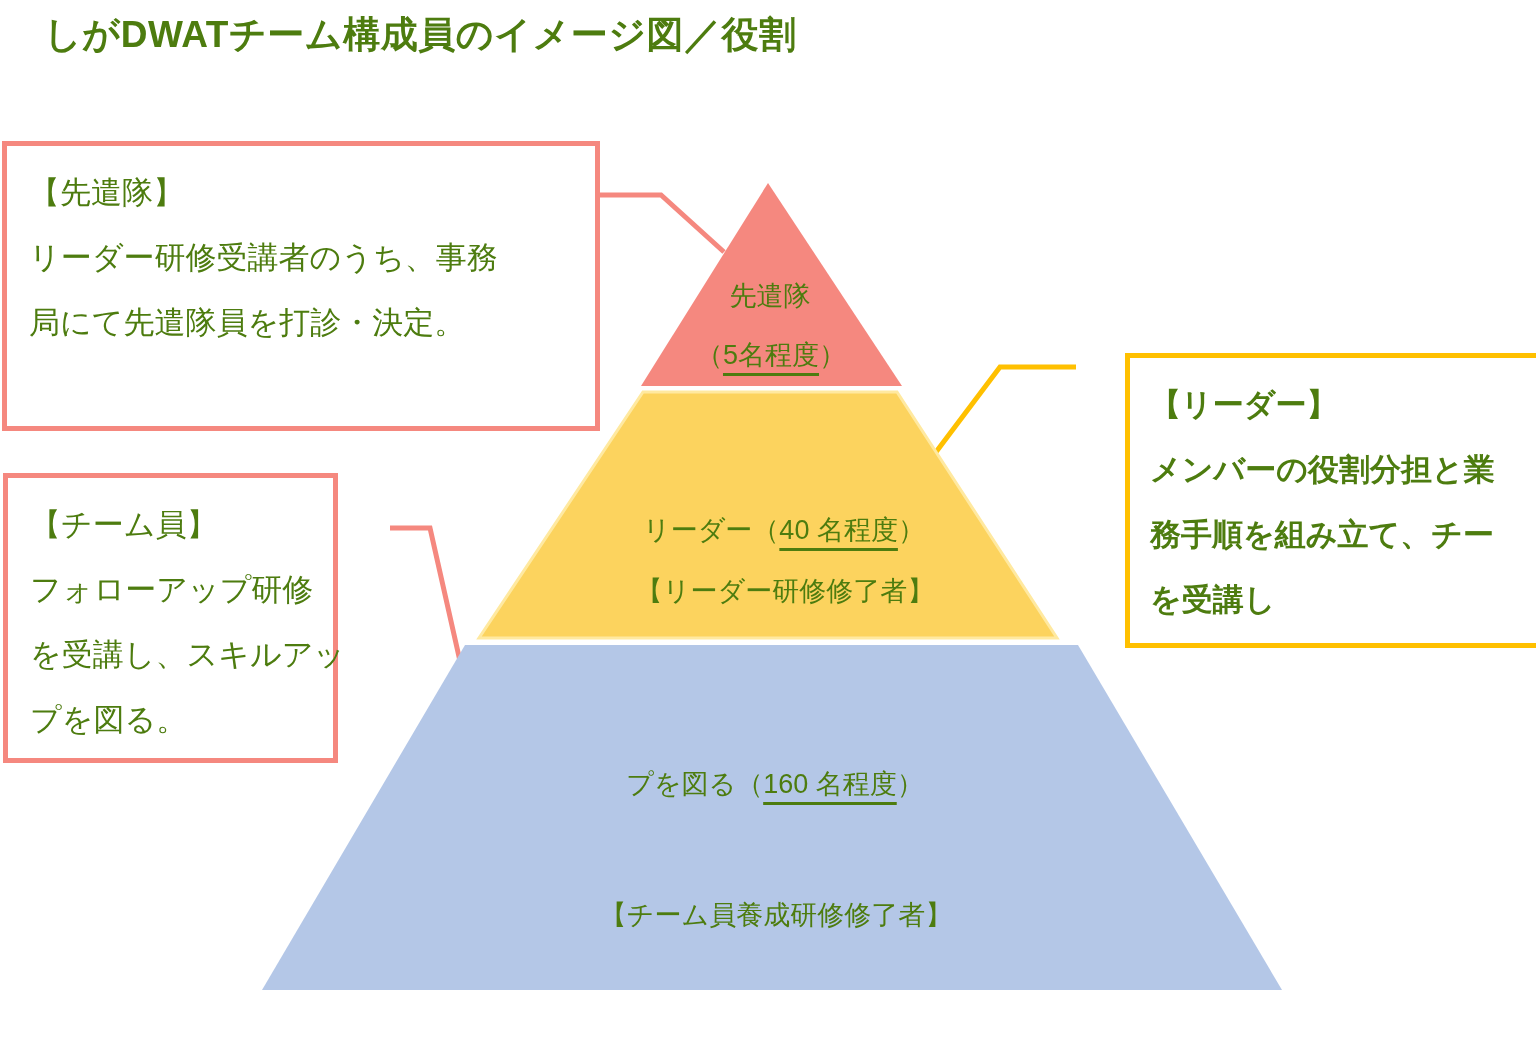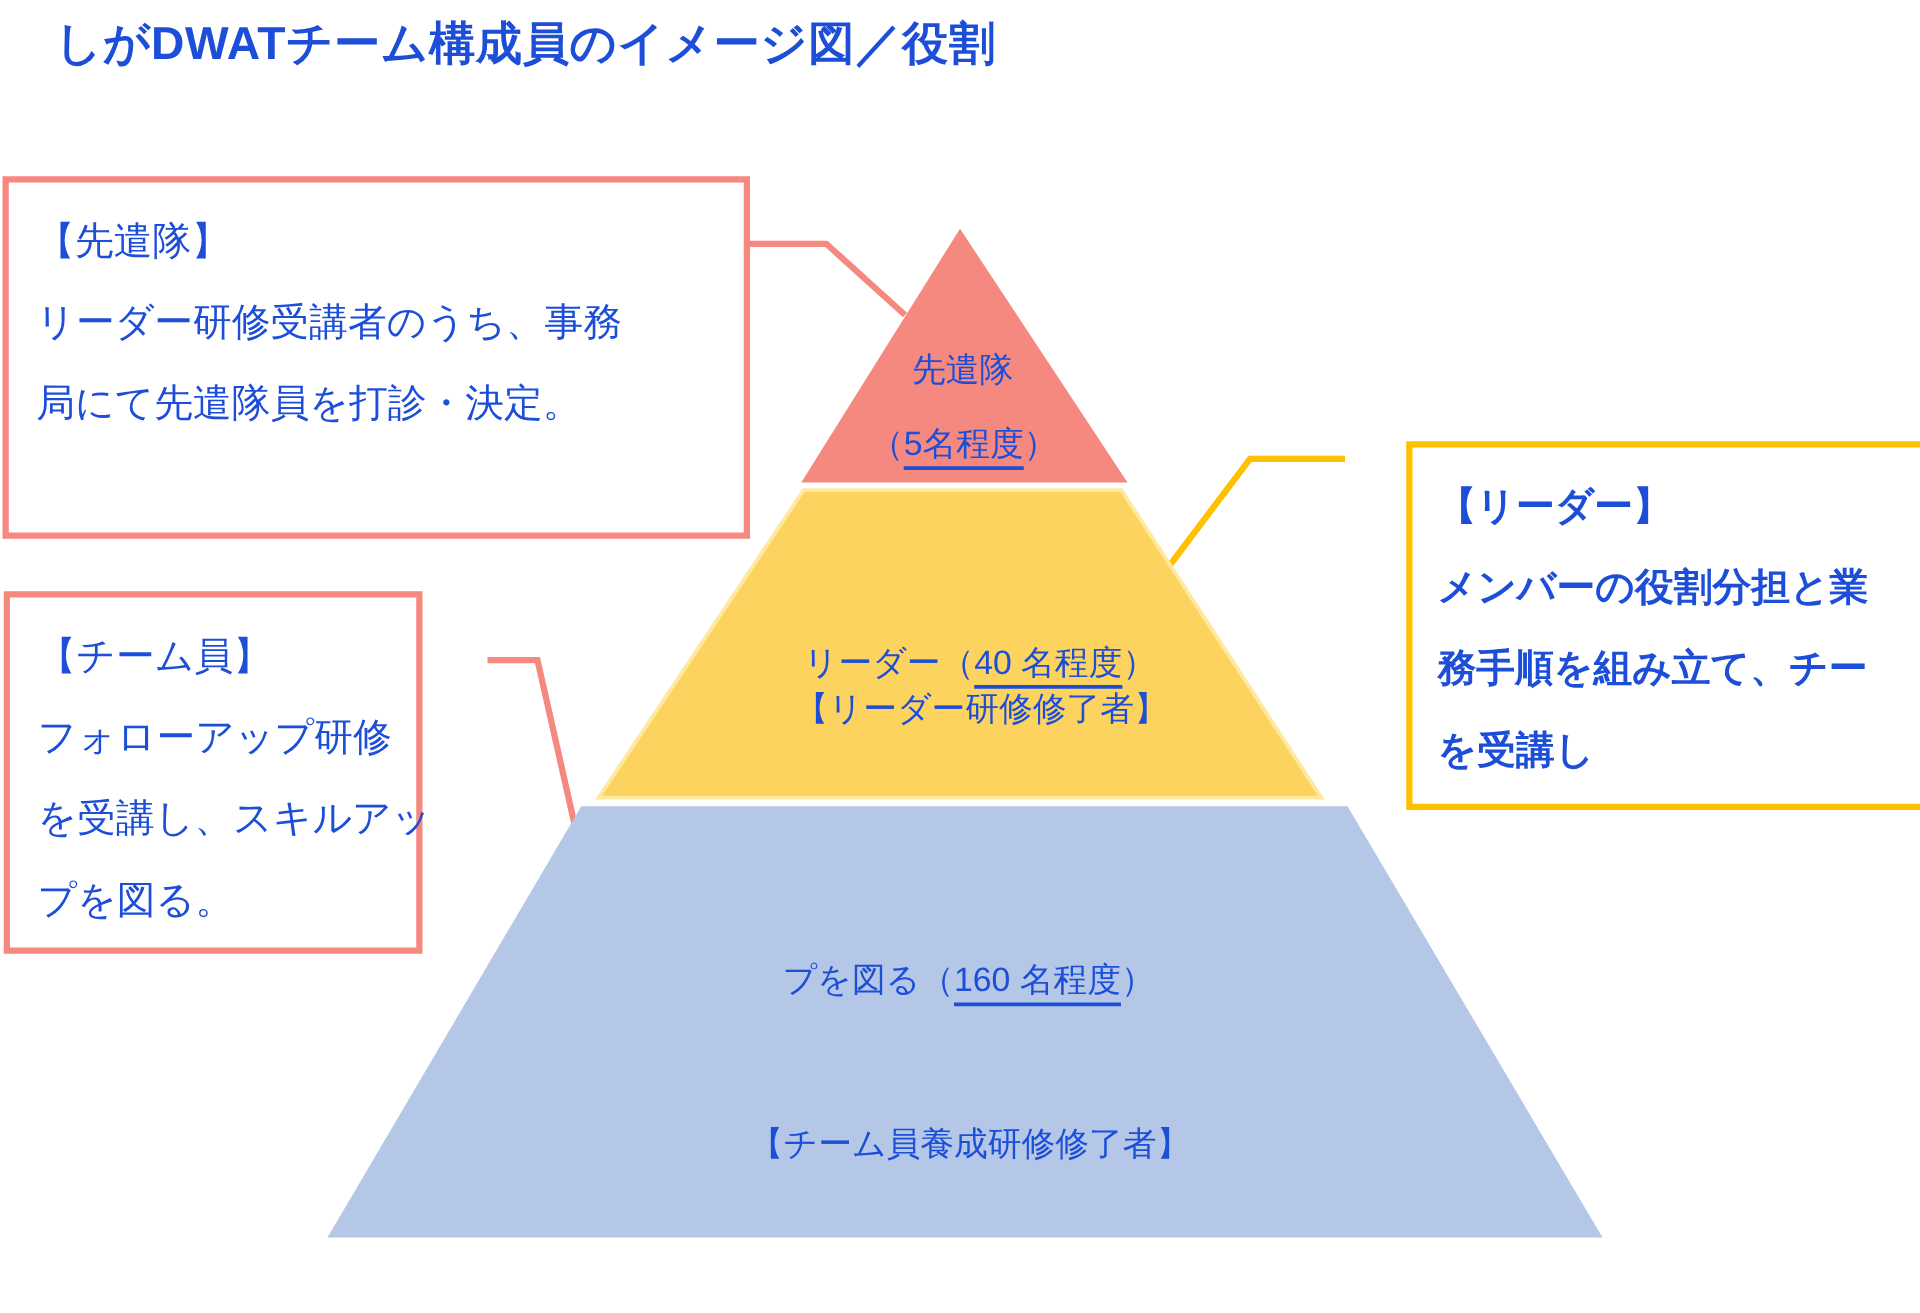--- a/index.html
+++ b/index.html
@@ -1,20 +1,20 @@
 <!DOCTYPE html>
 <html><head>
 <meta charset="utf-8">
 <style>
   html,body { margin:0; padding:0; }
   .canvas {
     position:relative; width:1536px; height:1050px;
     background:#ffffff; overflow:hidden;
     font-family:"Liberation Sans","DejaVu Sans",sans-serif;
-    color:#1d4ed8;
+    color:#4d7c0f;
   }
   .title {
     position:absolute; left:44px; top:10px; margin:0;
     font-size:37px; font-weight:bold; letter-spacing:0.5px; white-space:nowrap;
   }
   svg.layer { position:absolute; left:0; top:0; }
 
   .callout {
     position:absolute; background:#ffffff; box-sizing:border-box;
     padding:14px 8px 0 22px;
@@ -27,21 +27,21 @@
   #callout-member  { left:3px;    top:473px; width:335px; height:290px; }
   #callout-leader  { left:1125px; top:353px; width:459px; height:295px; padding-left:20px; }
 
   .plabel {
     position:absolute; font-size:27px; line-height:66px; height:66px;
     white-space:nowrap; transform:translateX(-50%);
   }
   #t1l1 { left:770px; top:263px; }
   #t1l2 { left:771px; top:322px; }
   #t2l1 { left:784px; top:497px; }
-  #t2l2 { left:785px; top:534px; }
+  #t2l2 { left:785px; top:558px; }
   #t3l1 { left:775px; top:751px; }
   #t3l2 { left:833px; top:815px; }
   #t3l3 { left:776px; top:882px; }
 
   .u {
     text-decoration:underline;
     text-decoration-thickness:3px;
     text-underline-offset:9px;
   }
 </style>

